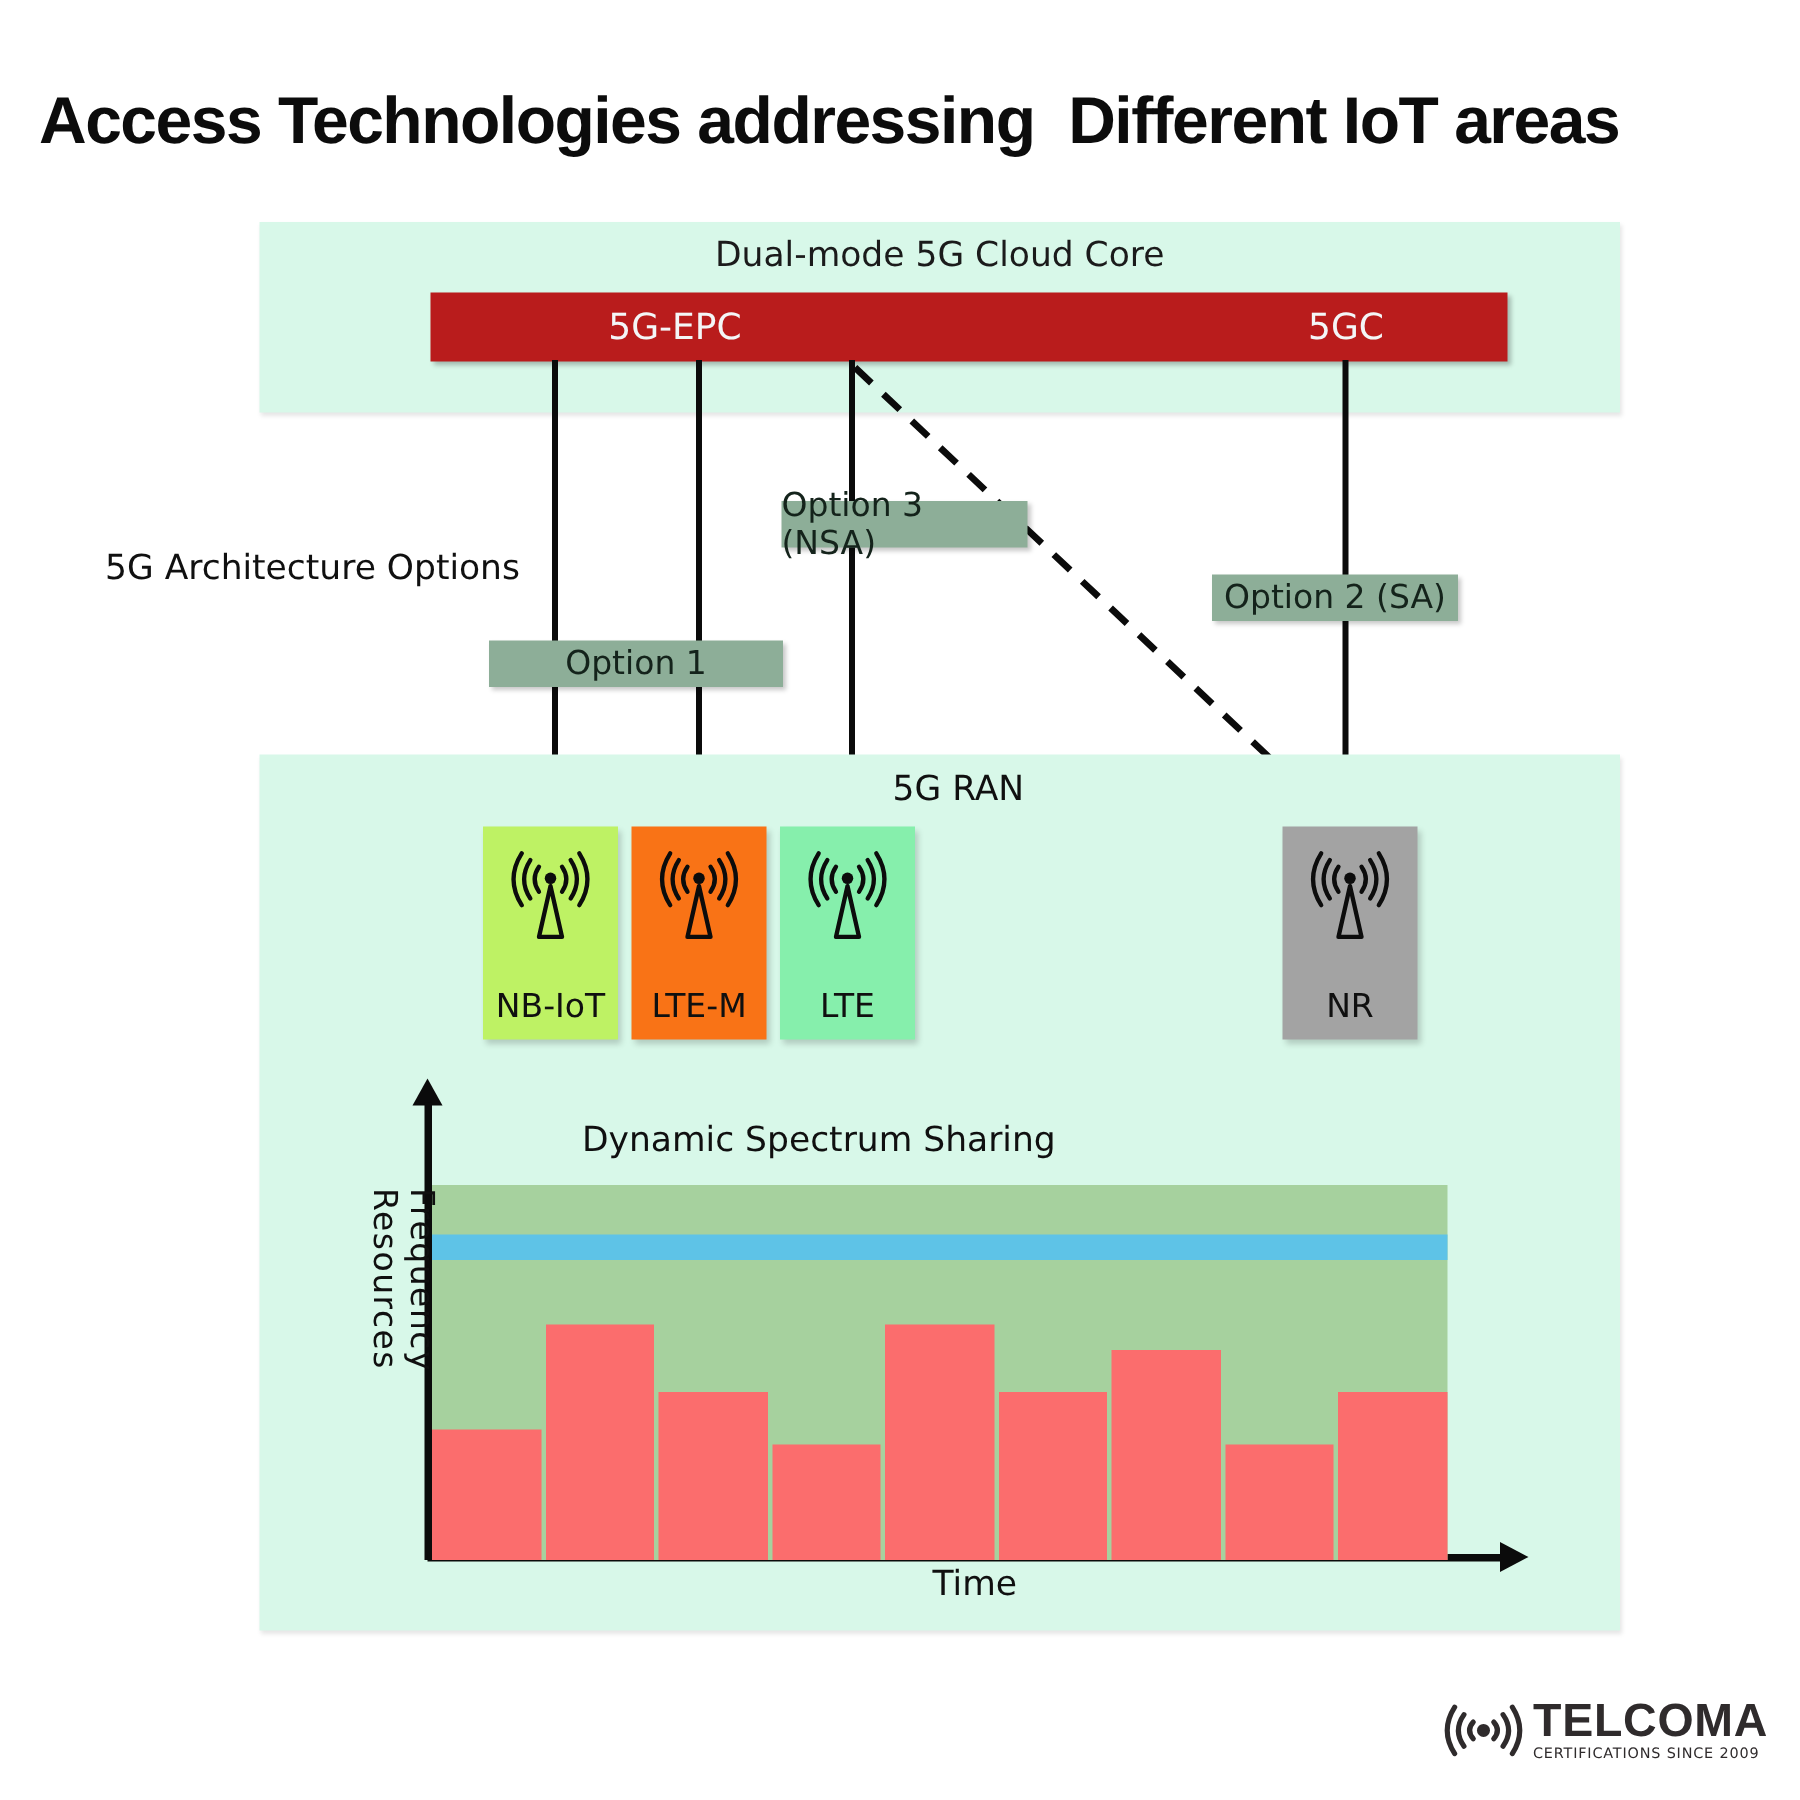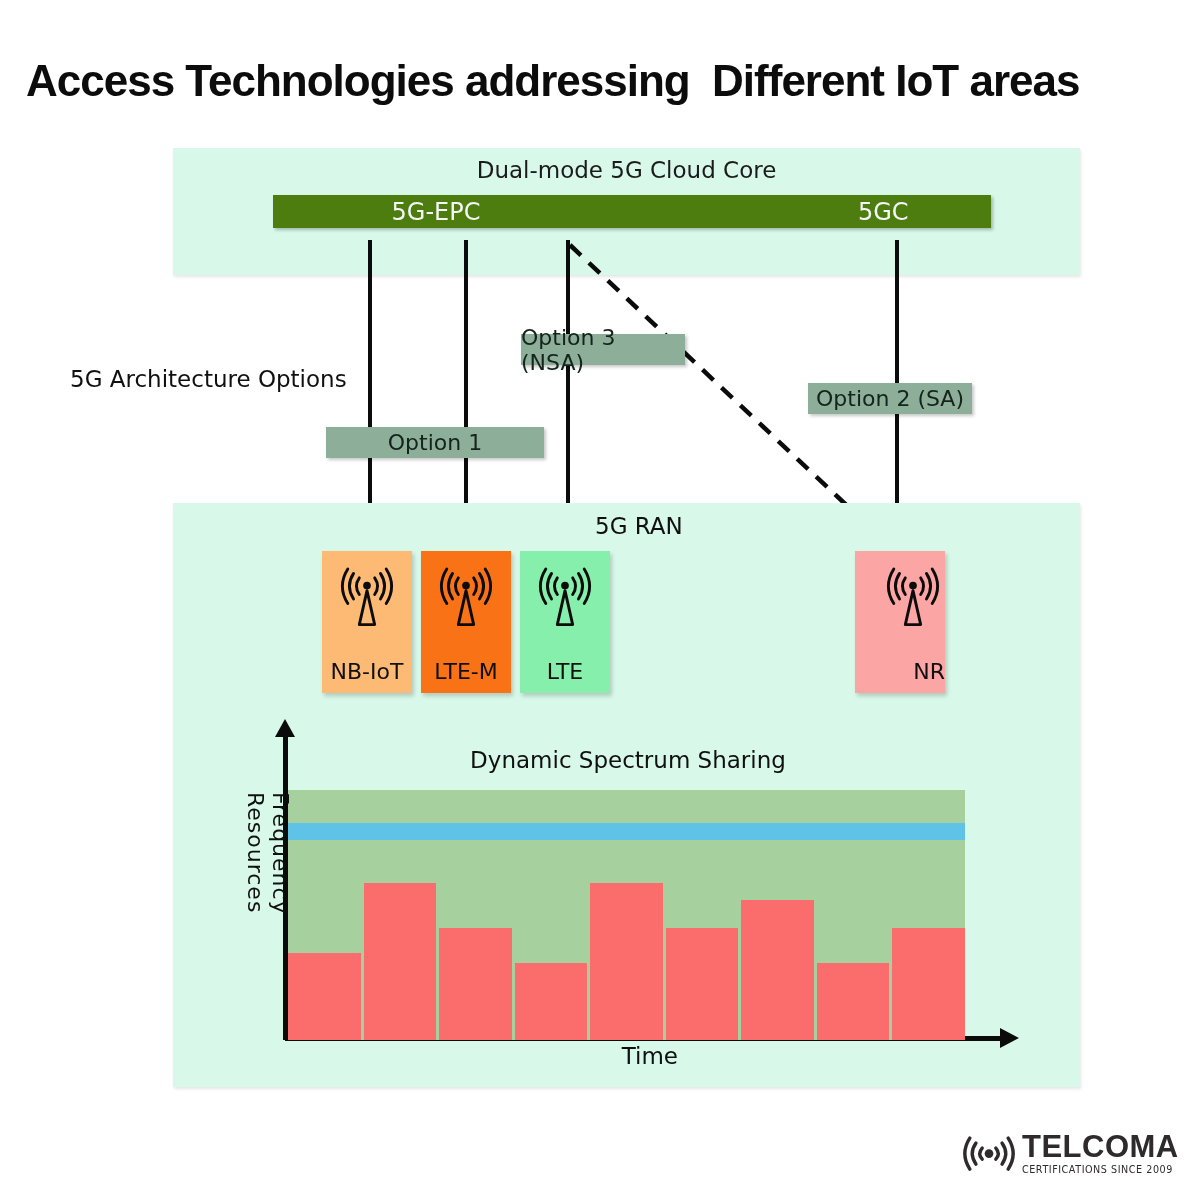--- a/index.html
+++ b/index.html
@@ -13,39 +13,39 @@
   .page-title {
     left:26px; top:56px; width:1160px;
     font-size:44px; font-weight:700; letter-spacing:-1px;
     white-space:pre; color:#0c0c0c;
     font-family:"Liberation Sans","DejaVu Sans",sans-serif;
   }
   .mint-panel { background:#d8f8e9; box-shadow:1px 2px 3px rgba(0,0,0,0.10); }
   .top-panel { left:173px; top:148px; width:907px; height:127px; }
   .core-caption { left:173px; top:157px; width:907px; text-align:center; font-size:23px; color:#1b1b1b; }
   .core-bar {
-    left:273px; top:195px; width:718px; height:33px;
-    background:#4d7c0f; box-shadow:2px 2px 3px rgba(0,0,0,0.25);
+    left:287px; top:195px; width:718px; height:46px;
+    background:#b91c1c; box-shadow:2px 2px 3px rgba(0,0,0,0.25);
   }
   .core-bar .bar-label { position:absolute; top:50%; transform:translate(-50%,-50%); color:#f4f6f7; font-size:24px; }
   .epc-label { left:22.7%; }
   .gc-label  { left:85.0%; }
   .arch-label { left:70px; top:366px; font-size:23px; }
   .vline { position:absolute; width:4px; background:#0b0b0b; }
   .line-a { left:368px; top:240px; height:312px; }
   .line-b { left:464px; top:240px; height:312px; }
   .line-c { left:566px; top:240px; height:312px; }
   .line-d { left:895px; top:240px; height:312px; }
   .connector-svg { left:0; top:0; width:1200px; height:1200px; pointer-events:none; }
   .opt-box {
     position:absolute; height:31px; background:#8dae98; color:#14231b;
     display:flex; align-items:center; justify-content:center;
     font-size:22px; box-shadow:2px 2px 3px rgba(0,0,0,0.22);
   }
-  .opt-1 { left:326px; top:427px; width:218px; }
+  .opt-1 { left:326px; top:427px; width:196px; }
   .opt-3 { left:521px; top:334px; width:164px; }
   .opt-2 { left:808px; top:383px; width:164px; }
   .ran-panel { left:173px; top:503px; width:907px; height:584px; }
   .ran-label { left:595px; top:513px; font-size:23px; }
   .node {
     position:absolute; top:551px; width:90px; height:142px;
     display:flex; flex-direction:column; align-items:center;
     box-shadow:2px 3px 4px rgba(0,0,0,0.18);
   }
   .node-nb  { left:322px; }
@@ -54,21 +54,21 @@
   .node-nr  { left:855px; }
   .antenna { width:64px; height:72px; margin-top:12px; }
   .node-label { margin-top:auto; margin-bottom:9px; font-size:22px; color:#101010; }
   
   .y-axis { left:283px; top:735px; width:5px; height:305px; background:#0b0b0b; }
   .y-arrow { left:275px; top:719px; width:0; height:0;
     border-left:10px solid transparent; border-right:10px solid transparent; border-bottom:18px solid #0b0b0b; }
   .x-axis { left:285px; top:1036px; width:717px; height:5px; background:#0b0b0b; }
   .x-arrow { left:1000px; top:1028px; width:0; height:0;
     border-top:10px solid transparent; border-bottom:10px solid transparent; border-left:19px solid #0b0b0b; }
-  .chart-title { left:388px; top:747px; width:480px; text-align:center; font-size:23px; }
+  .chart-title { left:388px; top:747px; width:480px; text-align:left; font-size:23px; }
   .plot { left:288px; top:790px; width:677px; height:250px; }
   .band { position:absolute; left:0; width:100%; }
   .bar  { position:absolute; bottom:0; }
   .y-label {
     left:243px; top:792px; height:248px; display:flex; align-items:center;
     writing-mode:vertical-rl; text-orientation:sideways; font-size:22px; letter-spacing:1px;
   }
   .x-label { left:478px; top:1043px; width:200px; text-align:right; font-size:23px; }
   
   .logo { left:958px; top:1130px; display:flex; align-items:center; }
@@ -102,21 +102,21 @@
   </svg>
 
   <div class="abs arch-label">5G Architecture Options</div>
   <div class="opt-box opt-1">Option 1</div>
   <div class="opt-box opt-3">Option 3 (NSA)</div>
   <div class="opt-box opt-2">Option 2 (SA)</div>
 
   <div class="abs mint-panel ran-panel"></div>
   <div class="abs ran-label">5G RAN</div>
 
-  <div class="node node-nb" style="background-color: #fdba74;">
+  <div class="node node-nb" style="background-color: #bef264;">
     <svg class="antenna" viewBox="0 0 100 100" xmlns="http://www.w3.org/2000/svg">
       <g stroke="#0c0c0c" stroke-width="4.5" fill="none" stroke-linecap="round">
         <path d="M38,17 Q29,30 38,43"></path>
           <path d="M29,10 Q16,30 29,50"></path>
           <path d="M20,3 Q3,30 20,57"></path>
         <path d="M62,17 Q71,30 62,43"></path>
           <path d="M71,10 Q84,30 71,50"></path>
           <path d="M80,3 Q97,30 80,57"></path>
         <path d="M50,37 L38,90 L62,90 Z" stroke-linejoin="round"></path>
       </g>
@@ -147,21 +147,21 @@
           <path d="M20,3 Q3,30 20,57"></path>
         <path d="M62,17 Q71,30 62,43"></path>
           <path d="M71,10 Q84,30 71,50"></path>
           <path d="M80,3 Q97,30 80,57"></path>
         <path d="M50,37 L38,90 L62,90 Z" stroke-linejoin="round"></path>
       </g>
       <circle cx="50" cy="29" r="6" fill="#0c0c0c"></circle>
     </svg>
     <div class="node-label">LTE</div>
   </div>
-  <div class="node node-nr" style="background-color: #fca5a5; align-items: flex-end;">
+  <div class="node node-nr" style="background-color: #a3a3a3;">
     <svg class="antenna" viewBox="0 0 100 100" xmlns="http://www.w3.org/2000/svg">
       <g stroke="#0c0c0c" stroke-width="4.5" fill="none" stroke-linecap="round">
         <path d="M38,17 Q29,30 38,43"></path>
           <path d="M29,10 Q16,30 29,50"></path>
           <path d="M20,3 Q3,30 20,57"></path>
         <path d="M62,17 Q71,30 62,43"></path>
           <path d="M71,10 Q84,30 71,50"></path>
           <path d="M80,3 Q97,30 80,57"></path>
         <path d="M50,37 L38,90 L62,90 Z" stroke-linejoin="round"></path>
       </g>

